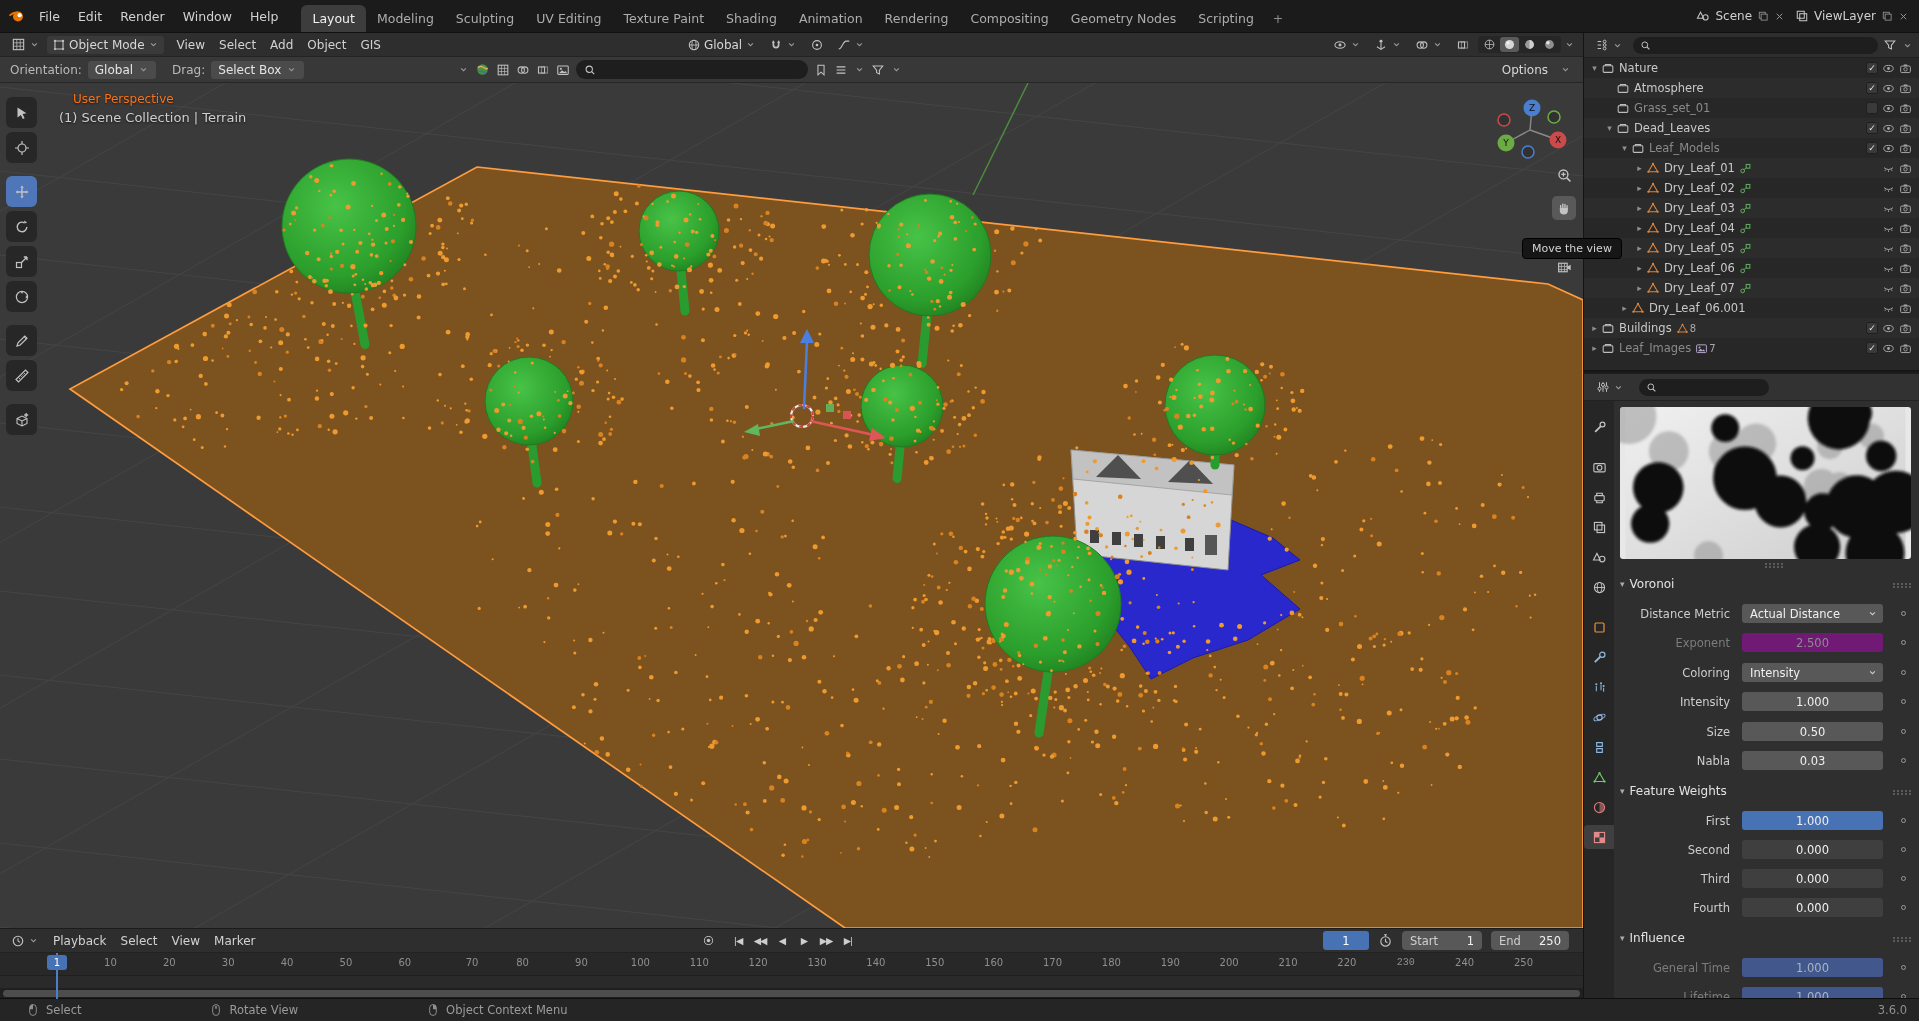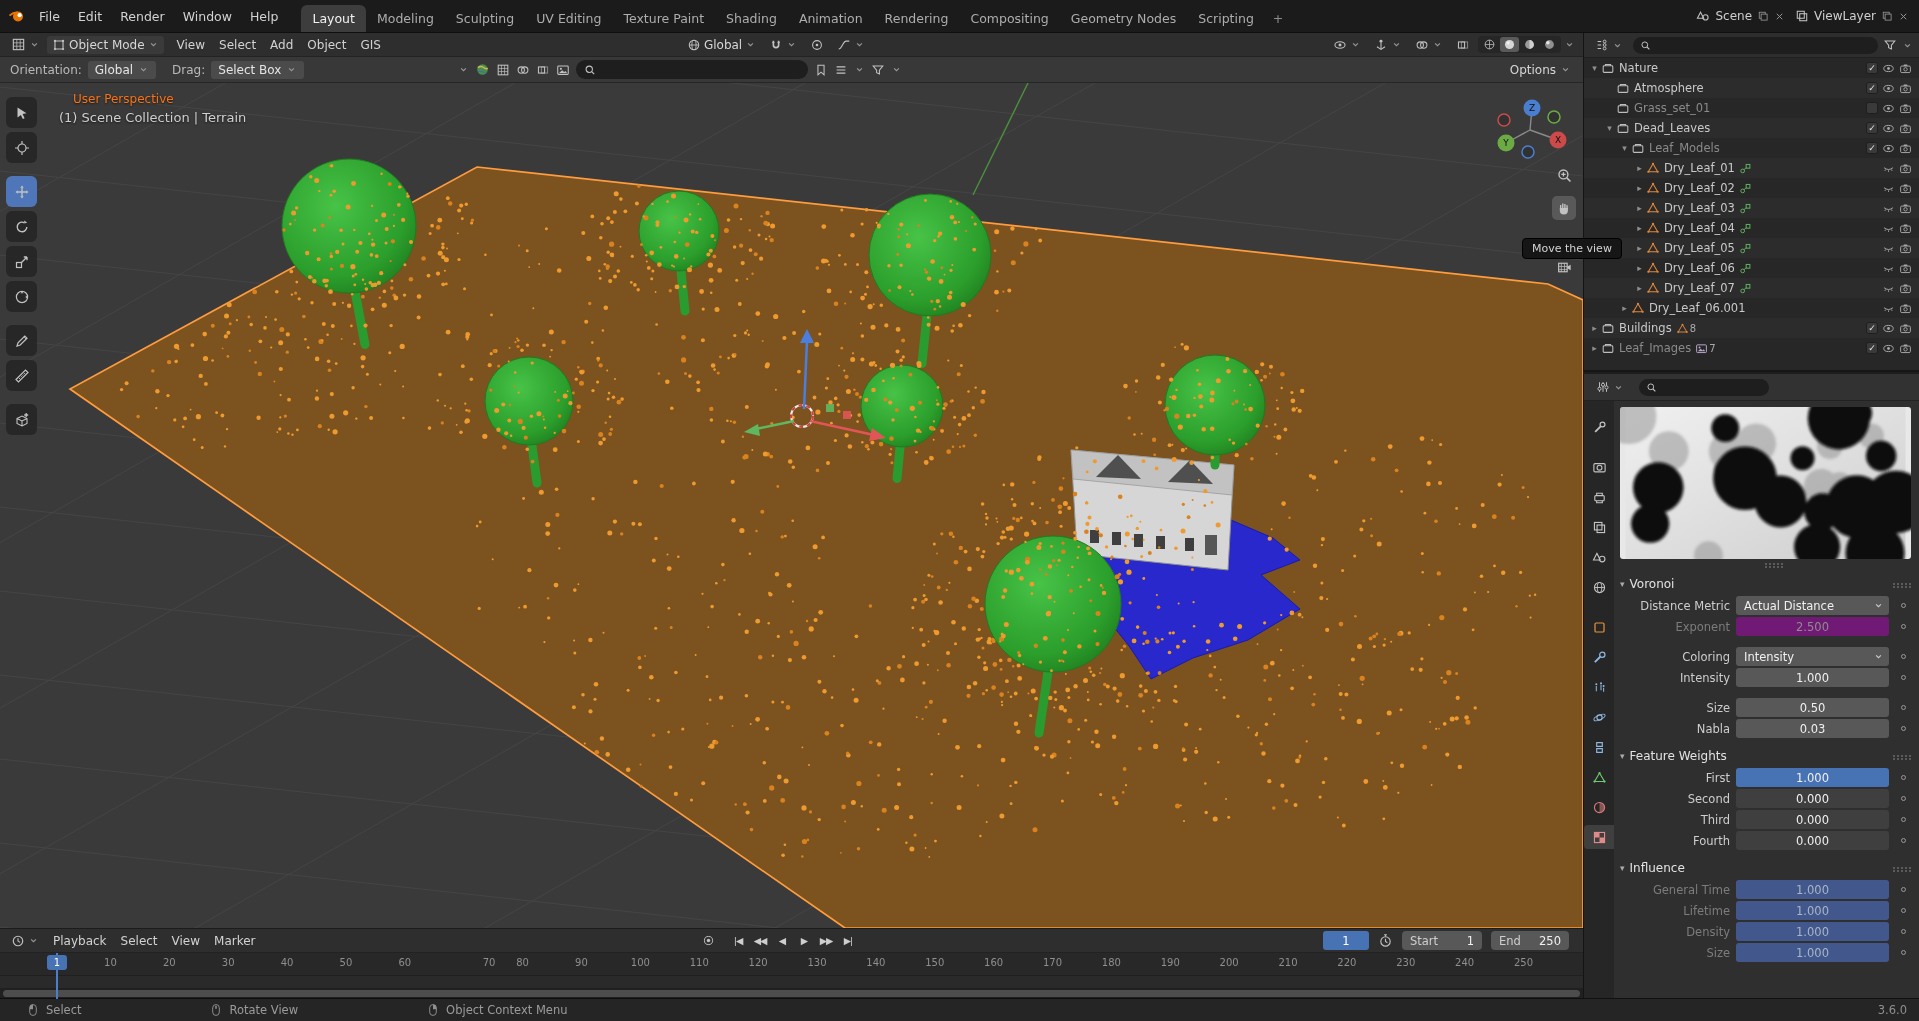--- a/index.html
+++ b/index.html
@@ -29,21 +29,21 @@
 .seg{display:flex;align-items:center;gap:1px;background:#262626;border-radius:4px;padding:1px 2px}
 .seg .sbtn{padding:1px 3px;border-radius:3px;display:inline-flex}
 .seg .sbtn.active{background:#5a5a5a}
 
 .tool-settings{position:absolute;top:57px;left:0;width:1583px;height:26px;background:#383838;display:flex;align-items:center;font-size:12px;border-bottom:1px solid #262626;z-index:5;padding-left:10px;gap:6px}
 .ts-label{color:#b9b9b9}
 .dropdown{display:inline-flex;align-items:center;gap:5px;background:#4b4b4b;border-radius:3px;padding:2px 7px;font-size:12px;color:#e4e4e4}
 .ts-mid{display:flex;align-items:center;gap:6px;margin-left:148px}
 .ts-search{display:flex;align-items:center;gap:5px;background:#1e1e1e;border-radius:10px;height:19px;width:232px;padding:0 8px}
 .ts-search input{flex:1;background:none;color:#bdbdbd;font-size:11.5px}
-.options-btn{margin-left:auto;margin-right:12px;display:inline-flex;align-items:center;gap:4px;font-size:12px;color:#d6d6d6}
+.options-btn{margin-left:auto;margin-right:12px;display:inline-flex;align-items:center;gap:12px;font-size:12px;color:#d6d6d6}
 
 .canvas{position:absolute;top:83px;left:0;width:1583px;height:845px;background:#3a3a3a;overflow:hidden}
 .vp-label1{position:absolute;left:73px;top:9px;font-size:12px;color:#f97316;text-shadow:0 1px 2px rgba(0,0,0,.6)}
 .vp-label2{position:absolute;left:59px;top:27px;font-size:13px;color:#cfcfcf;text-shadow:0 1px 2px rgba(0,0,0,.6)}
 .toolbar{position:absolute;left:6px;top:14px;display:flex;flex-direction:column;gap:4px}
 .tool-btn{width:31px;height:31px;border-radius:6px;background:rgba(38,38,38,.92);display:flex;align-items:center;justify-content:center;color:#d8d8d8}
 .tool-btn.active{background:#4f76b8;color:#fff}
 .vp-side{position:absolute;right:7px;top:80px;display:flex;flex-direction:column;gap:9px;align-items:center}
 .vp-side button,.vp-cam{width:24px;height:24px;display:flex;align-items:center;justify-content:center;color:#c9c9c9;border-radius:5px}
 .vp-side .hl{background:rgba(255,255,255,.16)}
@@ -86,21 +86,21 @@
 .pp-body{display:flex;height:597px}
 .ptabs{width:30px;background:#262626;display:flex;flex-direction:column;align-items:stretch;padding-top:14px;gap:6px}
 .ptab{height:24px;display:flex;align-items:center;justify-content:center}
 .ptab.active{background:#3f3f3f;border-radius:4px 0 0 4px}
 .pcontent{flex:1;padding:6px 8px 0 6px;overflow:hidden;background:#2f2f2f}
 .preview{height:152px;border-radius:3px;overflow:hidden;background:#e8e8e8}
 .grip-row{display:flex;justify-content:center;padding:4px 0 2px}
 .grip{width:2px;height:2px;border-radius:50%;background:#6b6b6b;box-shadow:4px 0 0 #6b6b6b,8px 0 0 #6b6b6b,12px 0 0 #6b6b6b,16px 0 0 #6b6b6b,0 3px 0 #6b6b6b,4px 3px 0 #6b6b6b,8px 3px 0 #6b6b6b,12px 3px 0 #6b6b6b,16px 3px 0 #6b6b6b}
 .sect-h{display:flex;align-items:center;gap:5px;height:23px;margin-top:5px;font-size:12px;color:#e2e2e2}
 .caret{color:#aaa;font-size:9px}
-.prow{display:grid;grid-template-columns:110px 1fr 16px;align-items:center;height:21px;margin:0 0;column-gap:6px}
+.prow{display:grid;grid-template-columns:110px 1fr 16px;align-items:center;height:21px;margin:8px 0;column-gap:12px}
 .prow.gap{margin-top:9px}
 .plabel{text-align:right;font-size:11.5px;color:#cdcdcd;white-space:nowrap}
 .prow.dis .plabel{color:#7c7c7c}
 .fld{position:relative;height:19px;border-radius:3px;background:#585858;display:flex;align-items:center;justify-content:center;font-size:11.5px;color:#f0f0f0;overflow:hidden}
 .fld.dd{justify-content:flex-start;padding:0 5px 0 8px}
 .fld.dd .chev-r{margin-left:auto}
 .prow.dis .fld{background:#701a75;color:#8d8d8d}
 .fld.sli{background:#3f3f3f}
 .fld.sli .fill{position:absolute;left:0;top:0;bottom:0;background:#4772b3}
 .prow.dis .fld.sli .fill{background:#42588c}
@@ -2205,37 +2205,37 @@
           </div>
       </div>
     </div>
     <div class="tl-ruler" id="tlRuler">
         <span class="tick" style="left: 110.487px;">10</span>
         <span class="tick" style="left: 169.363px;">20</span>
         <span class="tick" style="left: 228.238px;">30</span>
         <span class="tick" style="left: 287.113px;">40</span>
         <span class="tick" style="left: 345.988px;">50</span>
         <span class="tick" style="left: 404.863px;">60</span>
-        <span class="tick" style="left: 489px;">70</span>
+        <span class="tick" style="left: 472px;">70</span>
         <span class="tick" style="left: 522.612px;">80</span>
         <span class="tick" style="left: 581.487px;">90</span>
         <span class="tick" style="left: 640.362px;">100</span>
         <span class="tick" style="left: 699.237px;">110</span>
         <span class="tick" style="left: 758.112px;">120</span>
         <span class="tick" style="left: 816.987px;">130</span>
         <span class="tick" style="left: 875.862px;">140</span>
         <span class="tick" style="left: 934.737px;">150</span>
         <span class="tick" style="left: 993.612px;">160</span>
         <span class="tick" style="left: 1052.49px;">170</span>
         <span class="tick" style="left: 1111.36px;">180</span>
         <span class="tick" style="left: 1170.24px;">190</span>
         <span class="tick" style="left: 1229.11px;">200</span>
         <span class="tick" style="left: 1287.99px;">210</span>
         <span class="tick" style="left: 1346.86px;">220</span>
-        <span class="tick" style="left: 1405.74px;">230</span>
+        <span class="tick" style="left: 1405.74px; font-family: Liberation Mono, monospace;">230</span>
         <span class="tick" style="left: 1464.61px;">240</span>
         <span class="tick" style="left: 1523.49px;">250</span>
       </div>
     <div class="tl-track"></div>
     <div class="tl-scroll">
         <div class="bar"></div>
       </div>
     <div class="playhead"></div>
     <div class="playhead-badge">1</div>
   </div>

